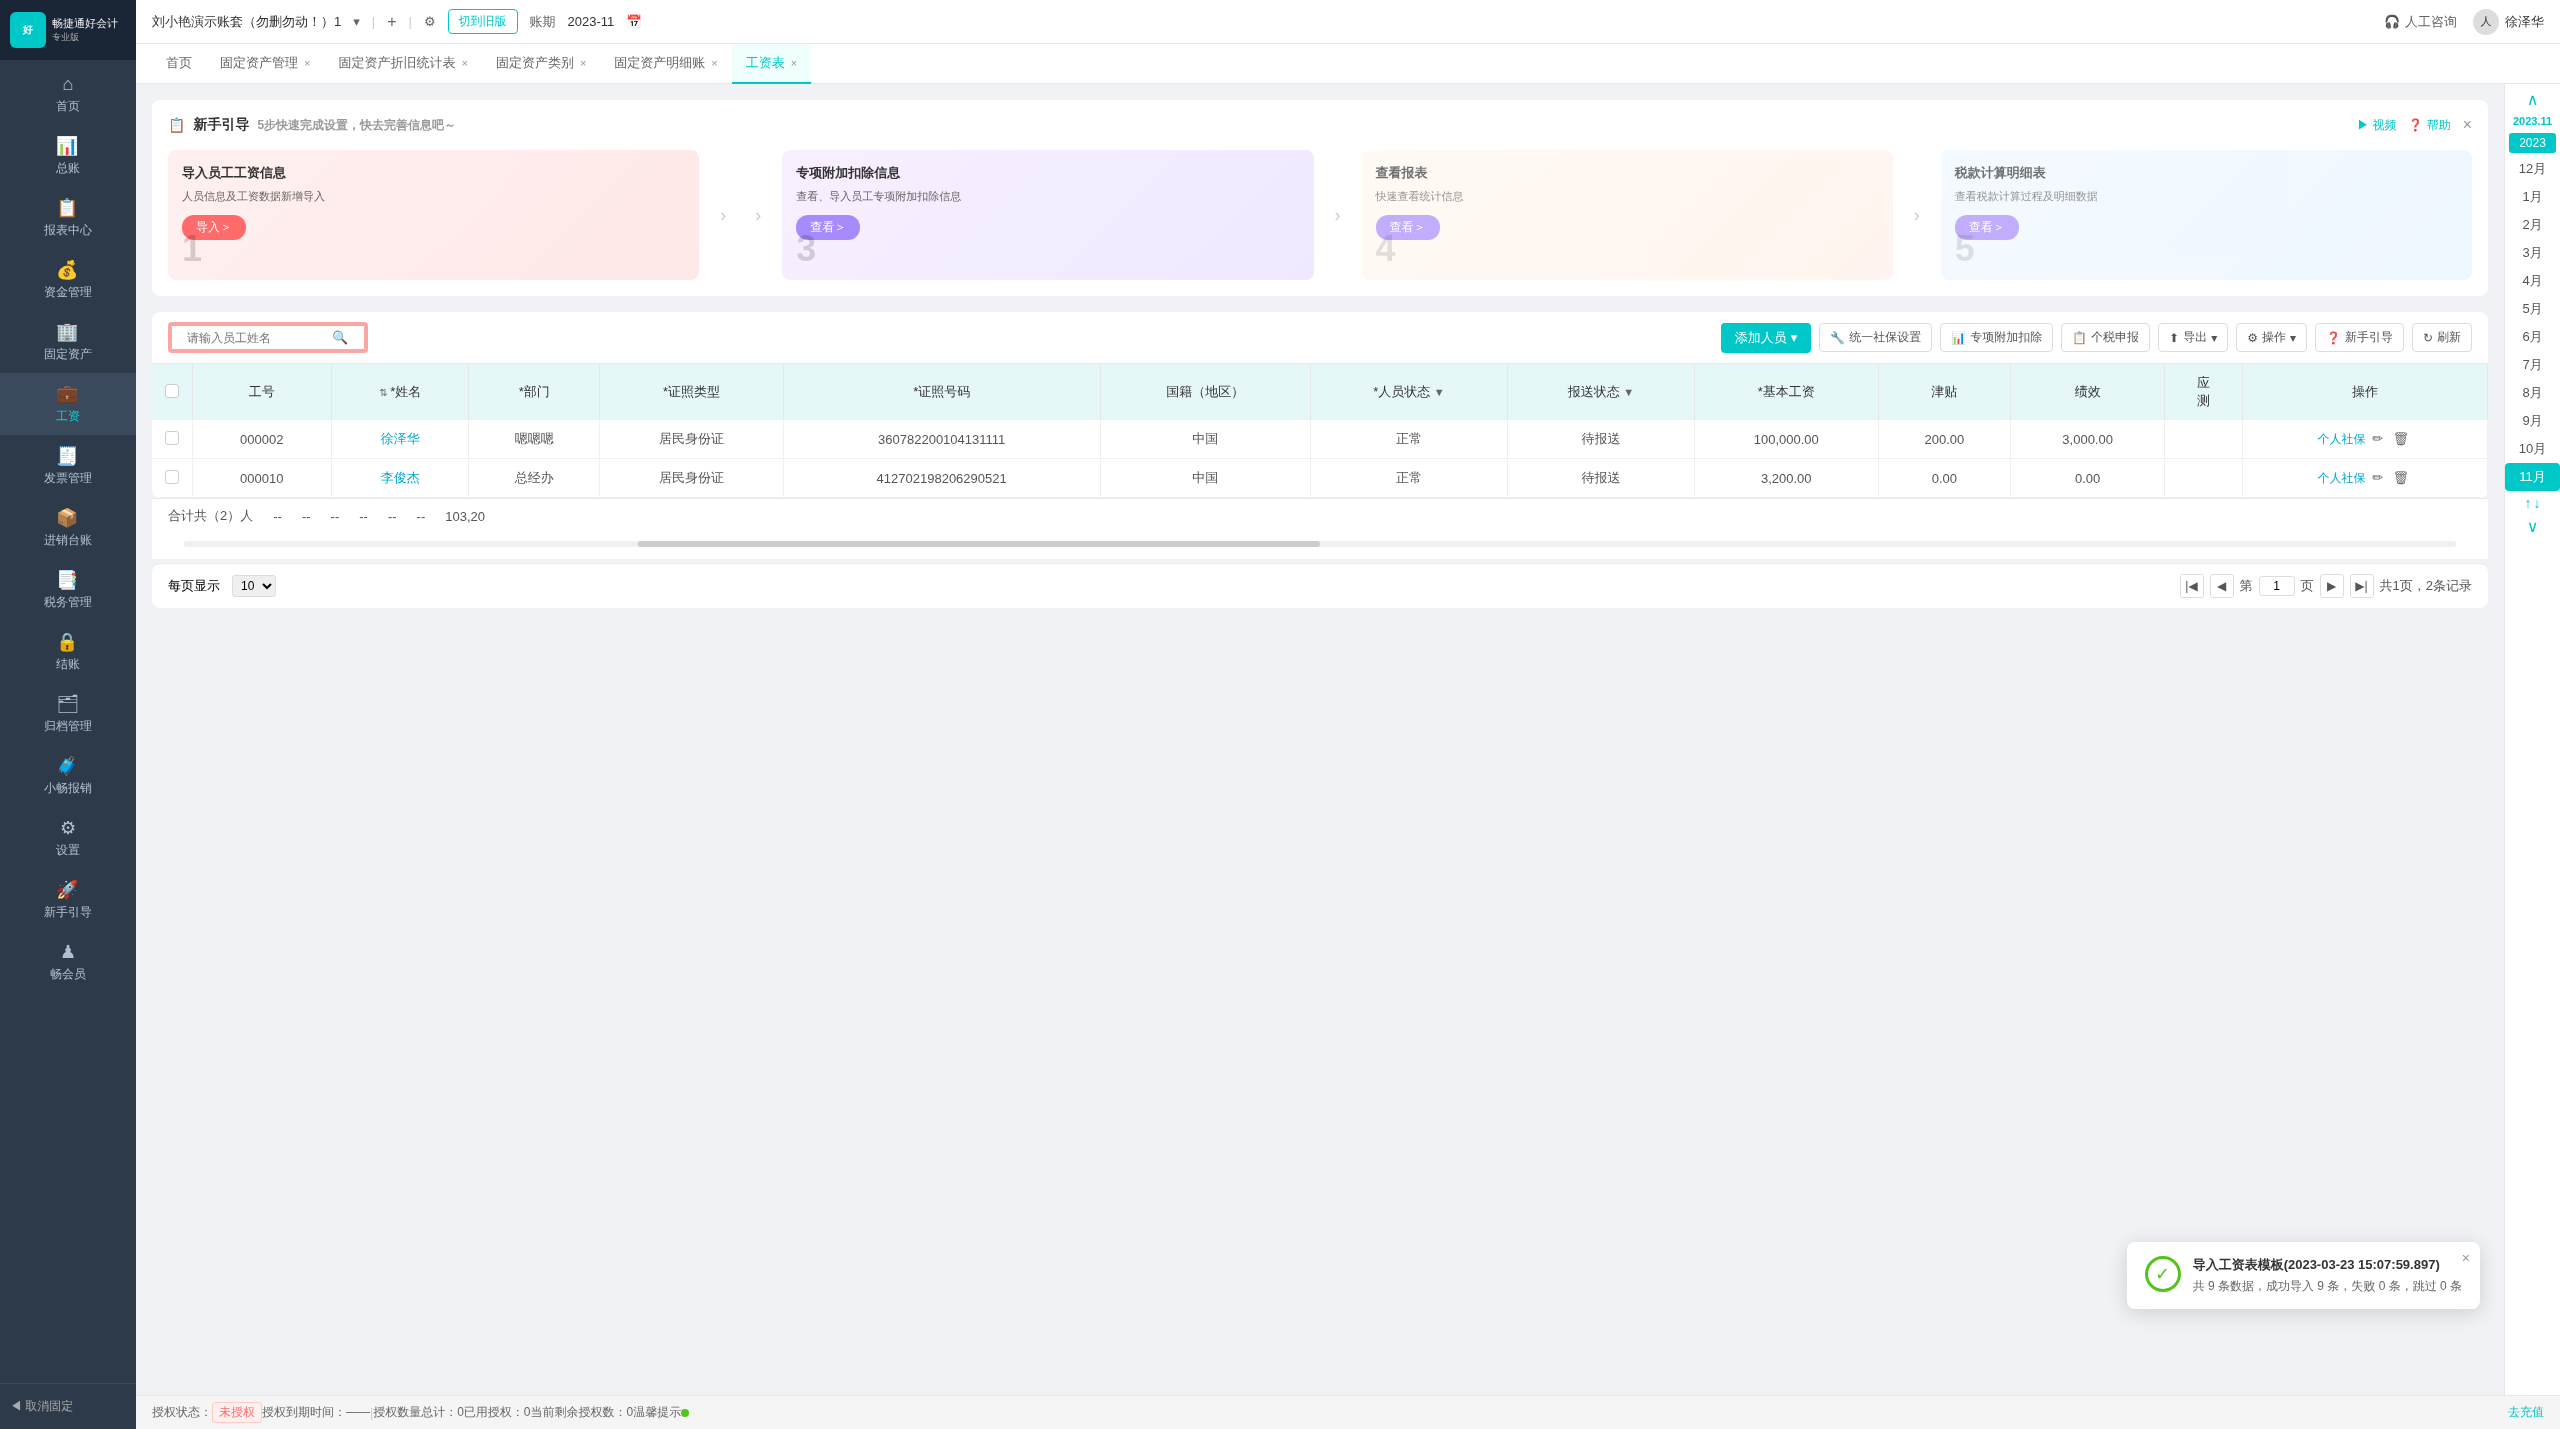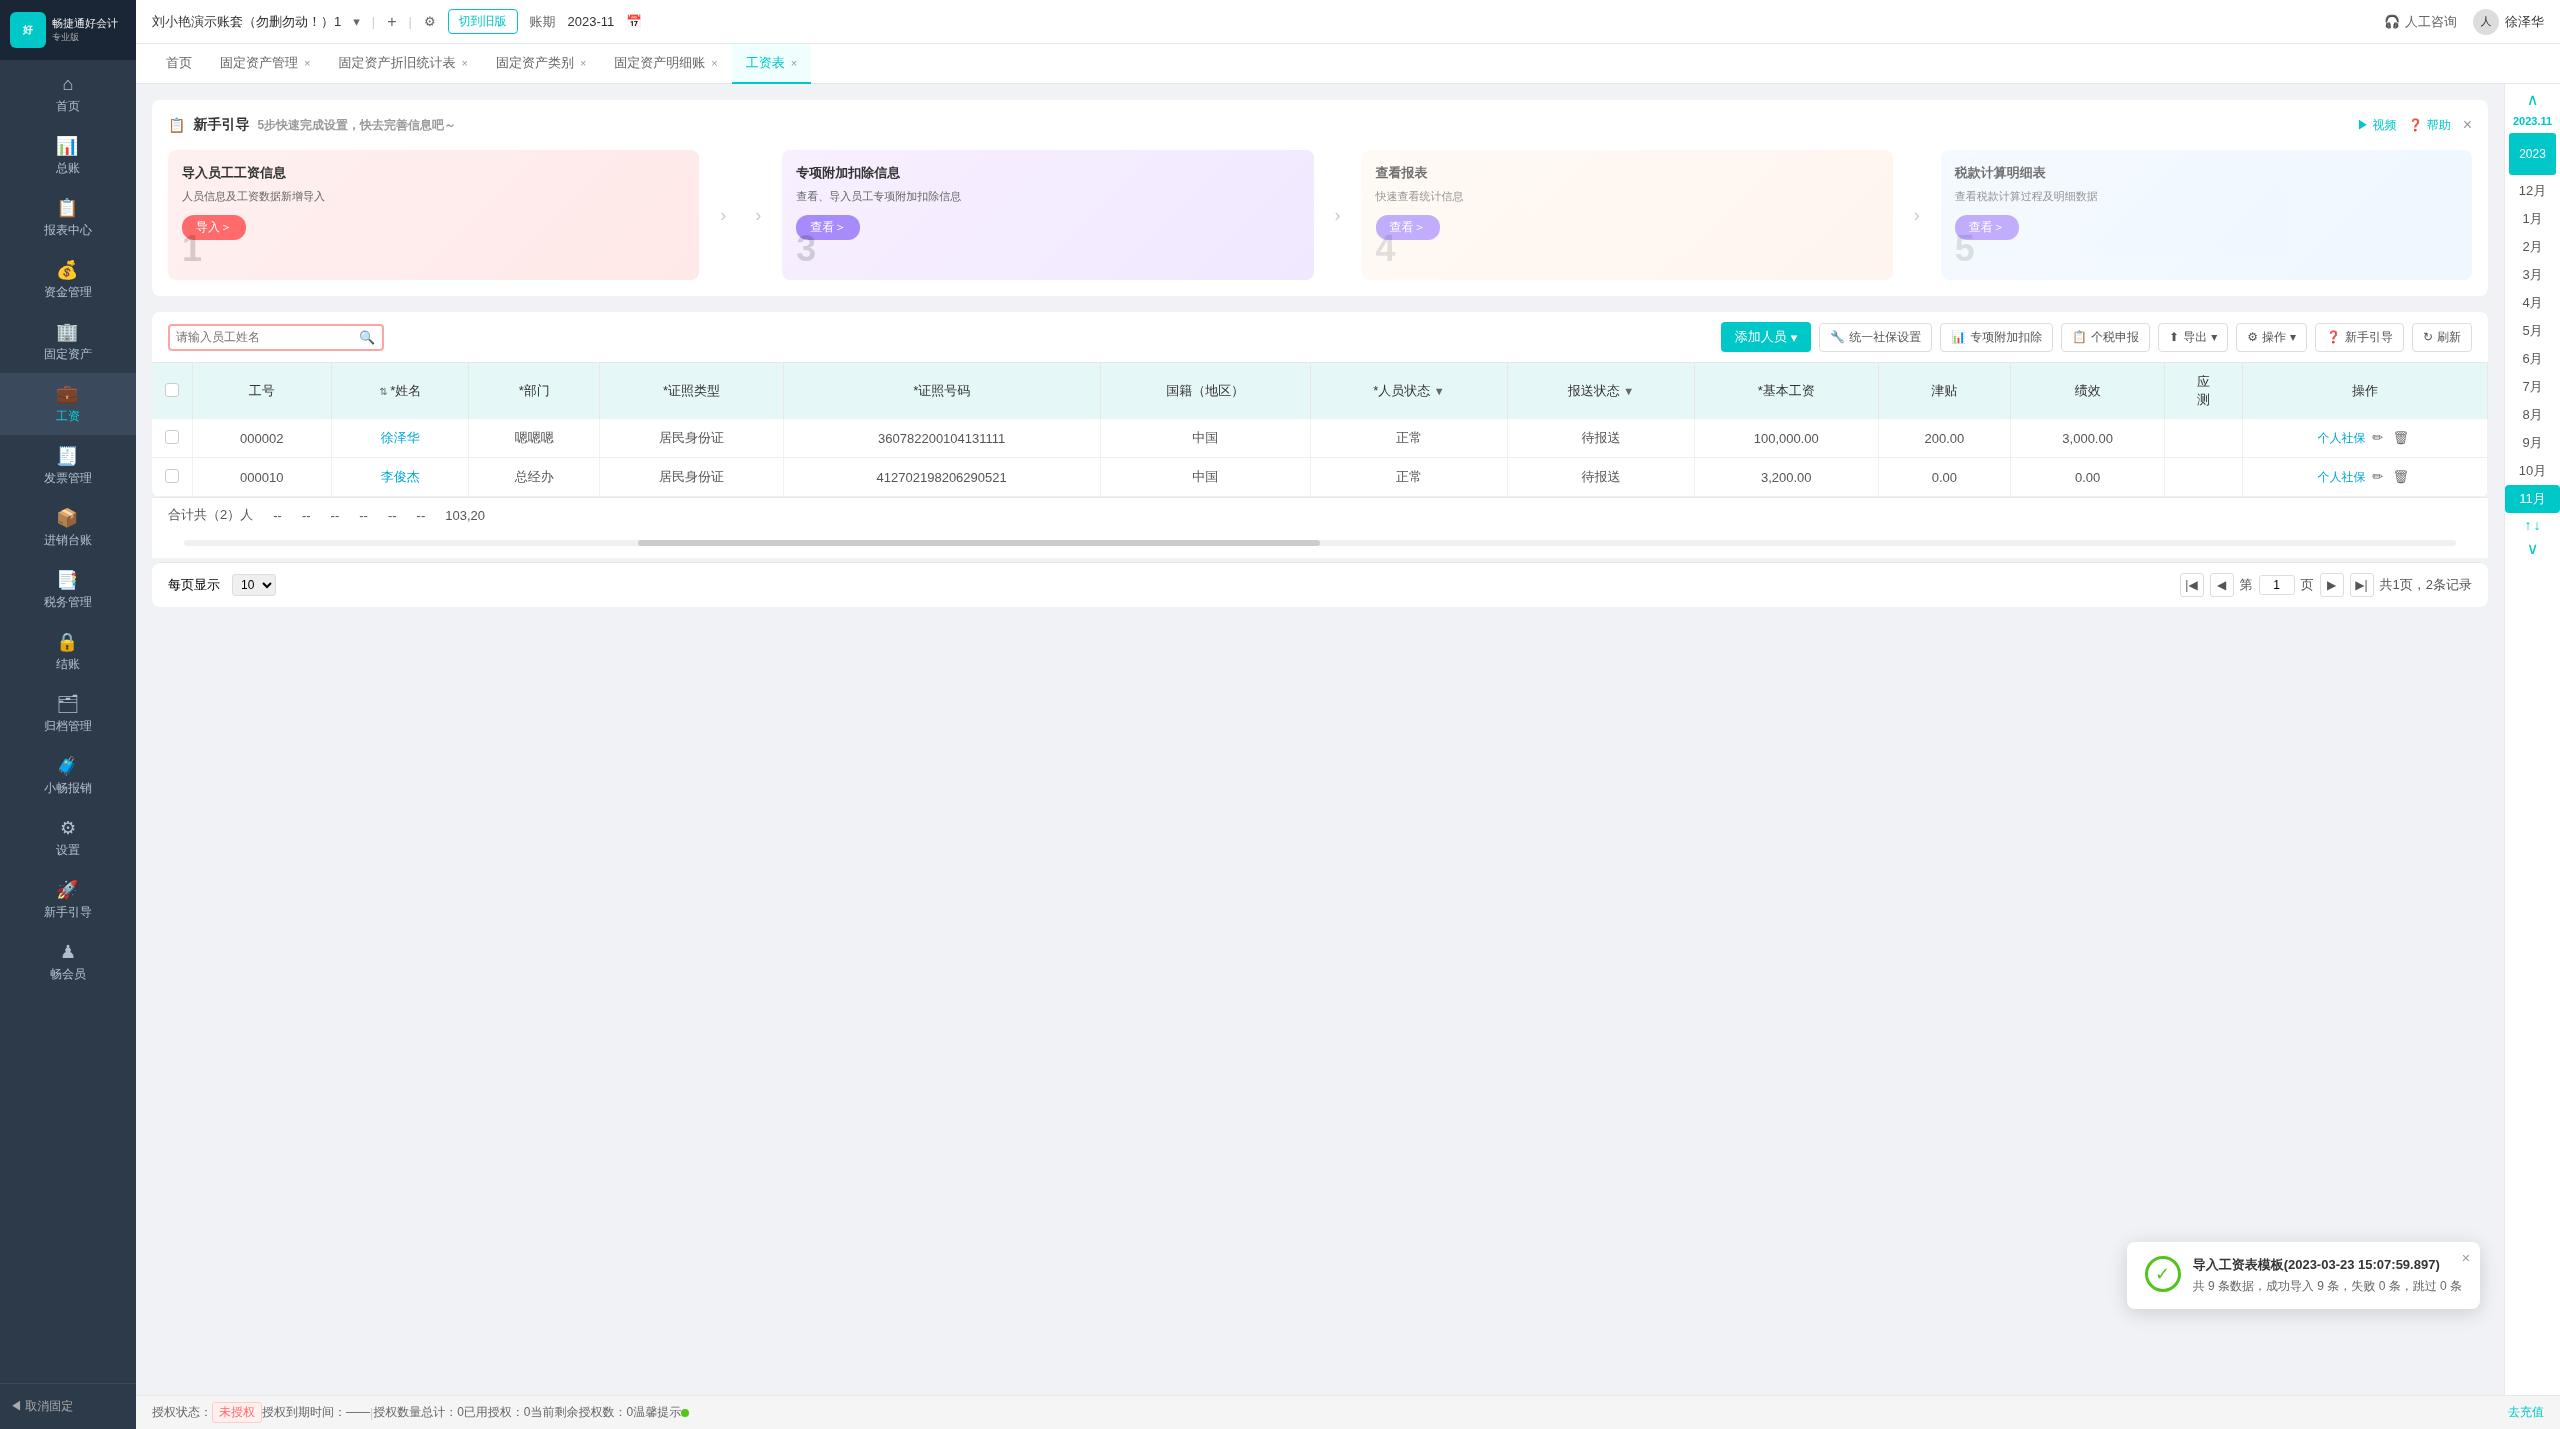--- a/index.html
+++ b/index.html
@@ -217,26 +217,26 @@
       padding: 10px 16px;
       display: flex;
       align-items: center;
       gap: 10px;
       border-radius: 8px 8px 0 0;
       border-bottom: 1px solid #e8e8e8;
     }
     .search-input-wrap {
       display: flex;
       align-items: center;
-      border: 2px solid #fca5a5;
+      border: 4px solid #fca5a5;
       border-radius: 4px;
-      padding: 4px 6px;
+      padding: 4px 15px;
       gap: 6px;
       background: #fff;
-      width: 216px;
+      width: 200px;
     }
     .search-input-wrap input {
       border: none;
       outline: none;
       font-size: 12px;
       color: #333;
       width: 100%;
       background: transparent;
     }
     .toolbar-right { margin-left: auto; display: flex; align-items: center; gap: 8px; }
@@ -806,21 +806,21 @@
           <button class="page-btn">▶</button>
           <button class="page-btn">▶|</button>
           <span>共1页，2条记录</span>
         </div>
       </div>
     </div>
 
     <div class="calendar-panel">
       <div class="cal-nav-btn">∧</div>
       <div class="cal-year">2023.11</div>
-      <div style="background:#00c8c8;color:#fff;font-size:12px;padding:14px 6px;border-radius:3px;margin:2px 4px;text-align:center;width:calc(100% - 8px);">2023</div>
+      <div style="background:#00c8c8;color:#fff;font-size:12px;padding:3px 6px;border-radius:3px;margin:2px 4px;text-align:center;width:calc(100% - 8px);">2023</div>
       <div class="cal-month">12月</div>
       <div class="cal-month">1月</div>
       <div class="cal-month">2月</div>
       <div class="cal-month">3月</div>
       <div class="cal-month">4月</div>
       <div class="cal-month">5月</div>
       <div class="cal-month">6月</div>
       <div class="cal-month">7月</div>
       <div class="cal-month">8月</div>
       <div class="cal-month">9月</div>

